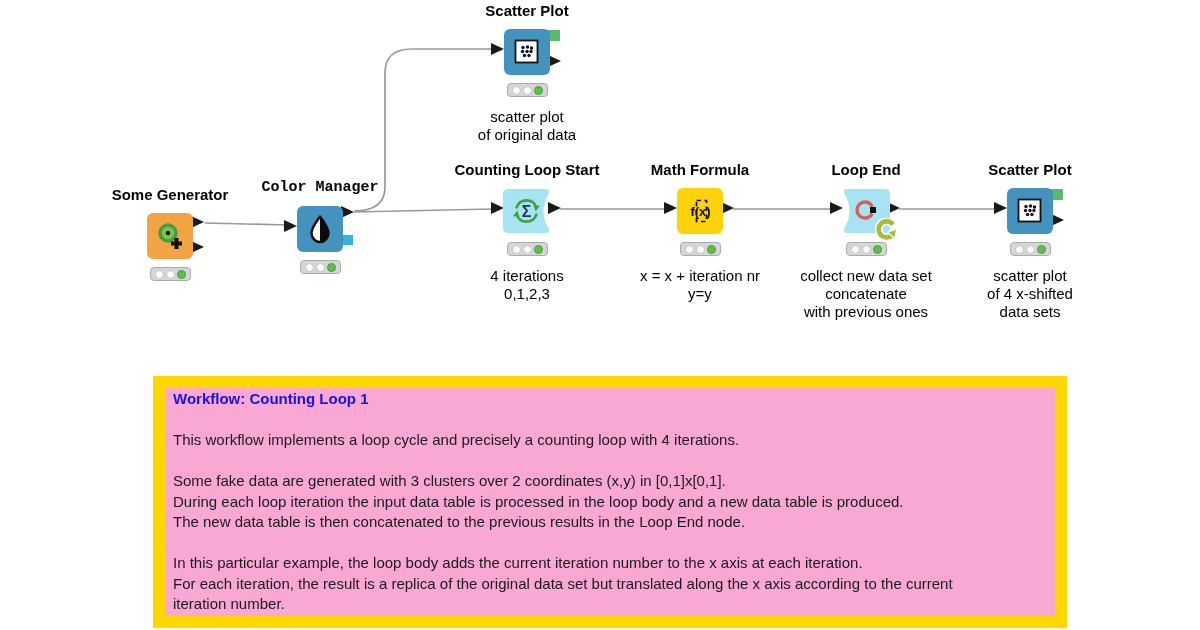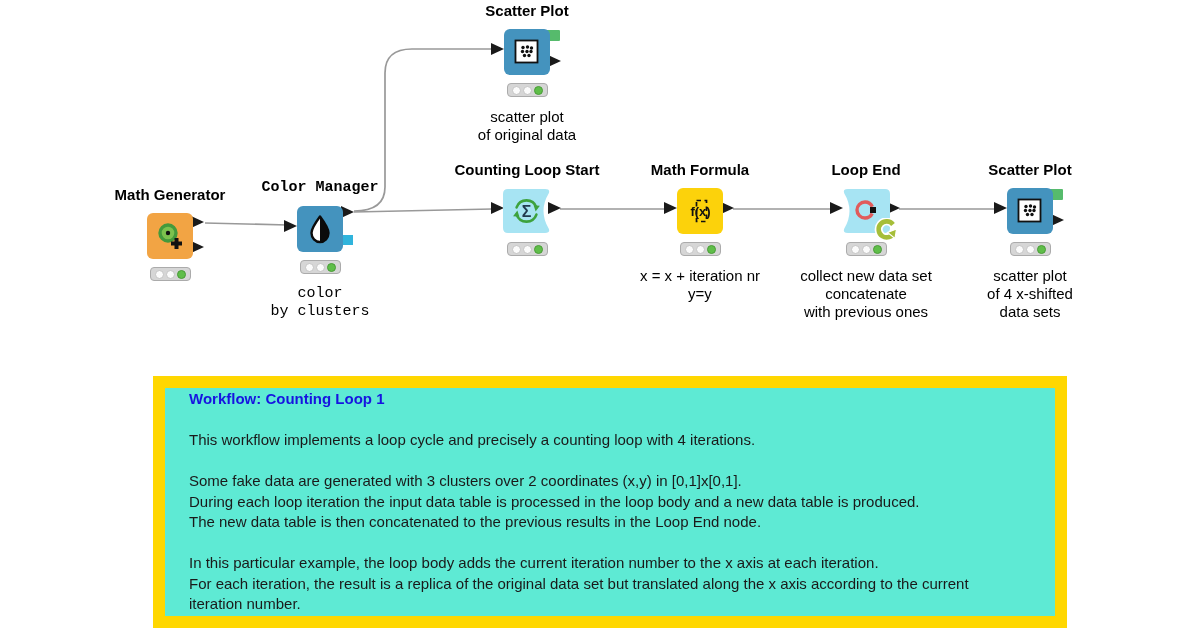--- a/index.html
+++ b/index.html
@@ -51,22 +51,22 @@
   .n-dg {left:85px; top:187px;}
   .n-cm {left:235px;top:180px;font-family:Liberation Mono, monospace;}
   .n-spt{left:442px;top:3px;}
   .n-cls{left:442px;top:162px;text-align:center;}
   .n-mf {left:615px;top:162px;}
   .n-le {left:781px;top:162px;}
   .n-spr{left:945px;top:162px;}
 
   
   .annotation{position:absolute;left:153px;top:376px;width:914px;height:252px;z-index:2;
-              box-sizing:border-box;border:12px solid var(--annotation-border);background:#5eead4;
-              padding:1px 24px;font-size:15px;line-height:20.5px;}
+              box-sizing:border-box;border:12px solid var(--annotation-border);background:#f9a8d4;
+              padding:1px 8px;font-size:15px;line-height:20.5px;}
   .annotation-title{color:var(--annotation-title-blue);font-weight:bold;}
   .annotation-body{white-space:pre-line;color:#1a1a1a;}
 
   .sigma-text{font-family:"Liberation Sans",sans-serif;font-size:16px;font-weight:bold;fill:#223A4F;}
   .fx-text{font-family:"Liberation Sans",sans-serif;font-size:13px;font-weight:bold;fill:#111;}
 </style>
 </head>
 <body>
 
 <div class="canvas">
@@ -74,21 +74,21 @@
   <svg class="wires" width="1200" height="630" viewBox="0 0 1200 630">
     <path class="wire" d="M205,223 L288,225"></path>
     <path class="wire" d="M354,211 C374,211 385,203 385,187 L385,73 C385,57 394,49 412,49 L492,49"></path>
     <path class="wire" d="M354,212 L492,209"></path>
     <path class="wire" d="M560,209 L666,209"></path>
     <path class="wire" d="M733,209 L831,209"></path>
     <path class="wire" d="M899,209 L995,209"></path>
   </svg>
 
   <div class="node n-dg">
-    <div class="node-title">Math Generator</div>
+    <div class="node-title">Some Generator</div>
     <div class="node-area">
       <div class="node-body dg-body">
         <svg width="30" height="30" viewBox="0 0 30 30">
           <circle cx="13" cy="12" r="8" fill="#7CC24E" stroke="#449A3C" stroke-width="3.4"></circle>
           <circle cx="13" cy="12" r="2.2" fill="#111"></circle>
           <path d="M21.5,17 V28 M16,22.5 H27" stroke="#111" stroke-width="4"></path>
         </svg>
       </div>
       <span class="port-out p-top"></span>
       <span class="port-out p-bot"></span>
@@ -116,22 +116,20 @@
         </svg>
       </div>
       <span class="port-in"></span>
       <span class="port-out p-cm"></span>
     </div>
     <div class="traffic">
         <i></i>
         <i></i>
         <i class="on"></i>
       </div>
-    <div class="node-comment">color
-by clusters</div>
   </div>
 
   <div class="node n-spt">
     <div class="node-title">Scatter Plot</div>
     <div class="node-area">
       <span class="view-tab"></span>
       <div class="node-body sp-body">
         <svg width="26" height="26" viewBox="0 0 26 26">
           <rect x="1.5" y="1.5" width="22" height="22" fill="#fff" stroke="#111" stroke-width="1.8"></rect>
           <g fill="#111">
@@ -172,20 +170,22 @@
         </g>
       </svg>
       <span class="port-in"></span>
       <span class="port-out"></span>
     </div>
     <div class="traffic">
         <i></i>
         <i></i>
         <i class="on"></i>
       </div>
+    <div class="node-comment">4 iterations
+0,1,2,3</div>
   </div>
 
   <div class="node n-le">
     <div class="node-title">Loop End</div>
     <div class="node-area">
       <svg class="loop-svg" width="48" height="44" viewBox="0 0 48 44">
         <path class="loop-shape" d="M6,0 L43,0 Q48,0 48,5 L48,39 Q48,44 43,44 L6,44 Q0.5,44 2.2,39.8 Q7.5,31 7.5,22 Q7.5,13 2.2,4.2 Q0.5,0 6,0 Z"></path>
         <g>
           <circle cx="23" cy="21" r="8" fill="none" stroke="#E15B5B" stroke-width="3.4" stroke-dasharray="43 7.3" stroke-dashoffset="-3.6"></circle>
           <rect x="28" y="18" width="6" height="6" fill="#111"></rect>

